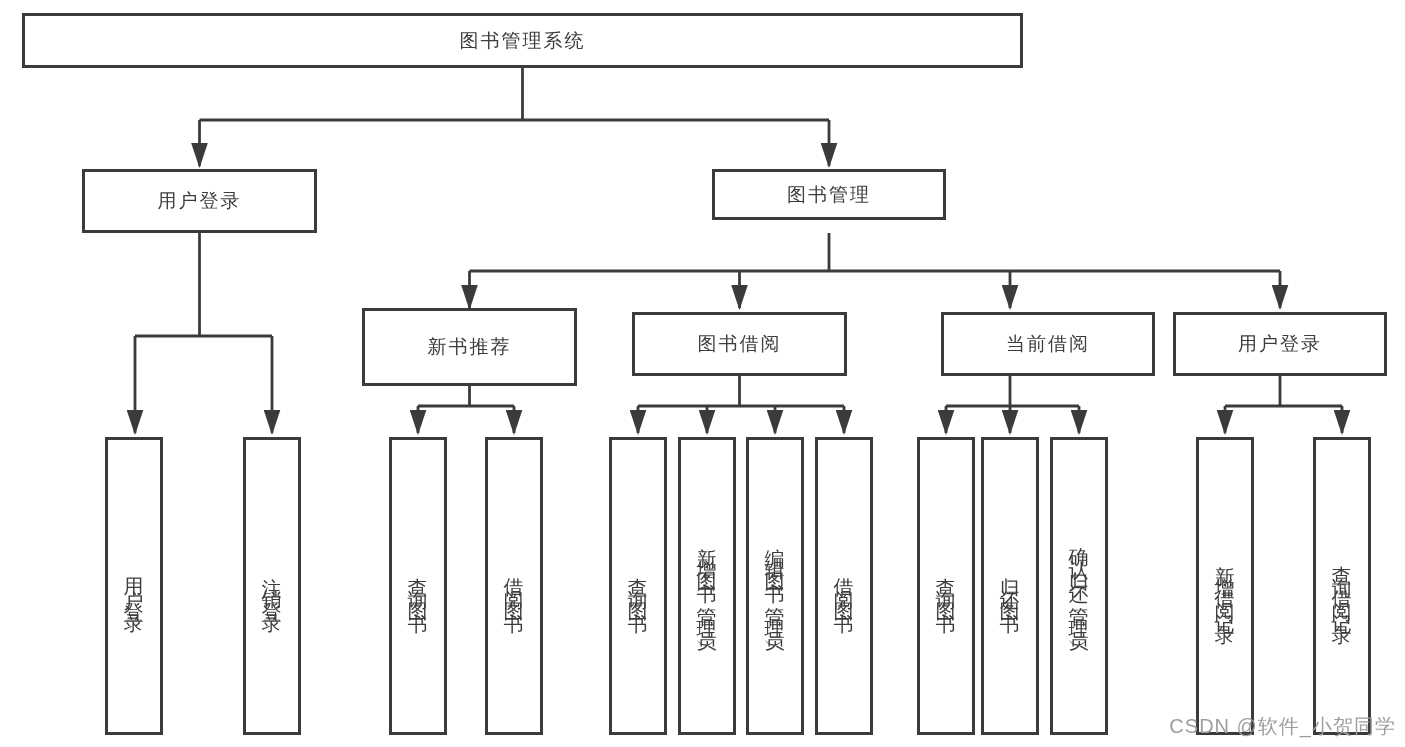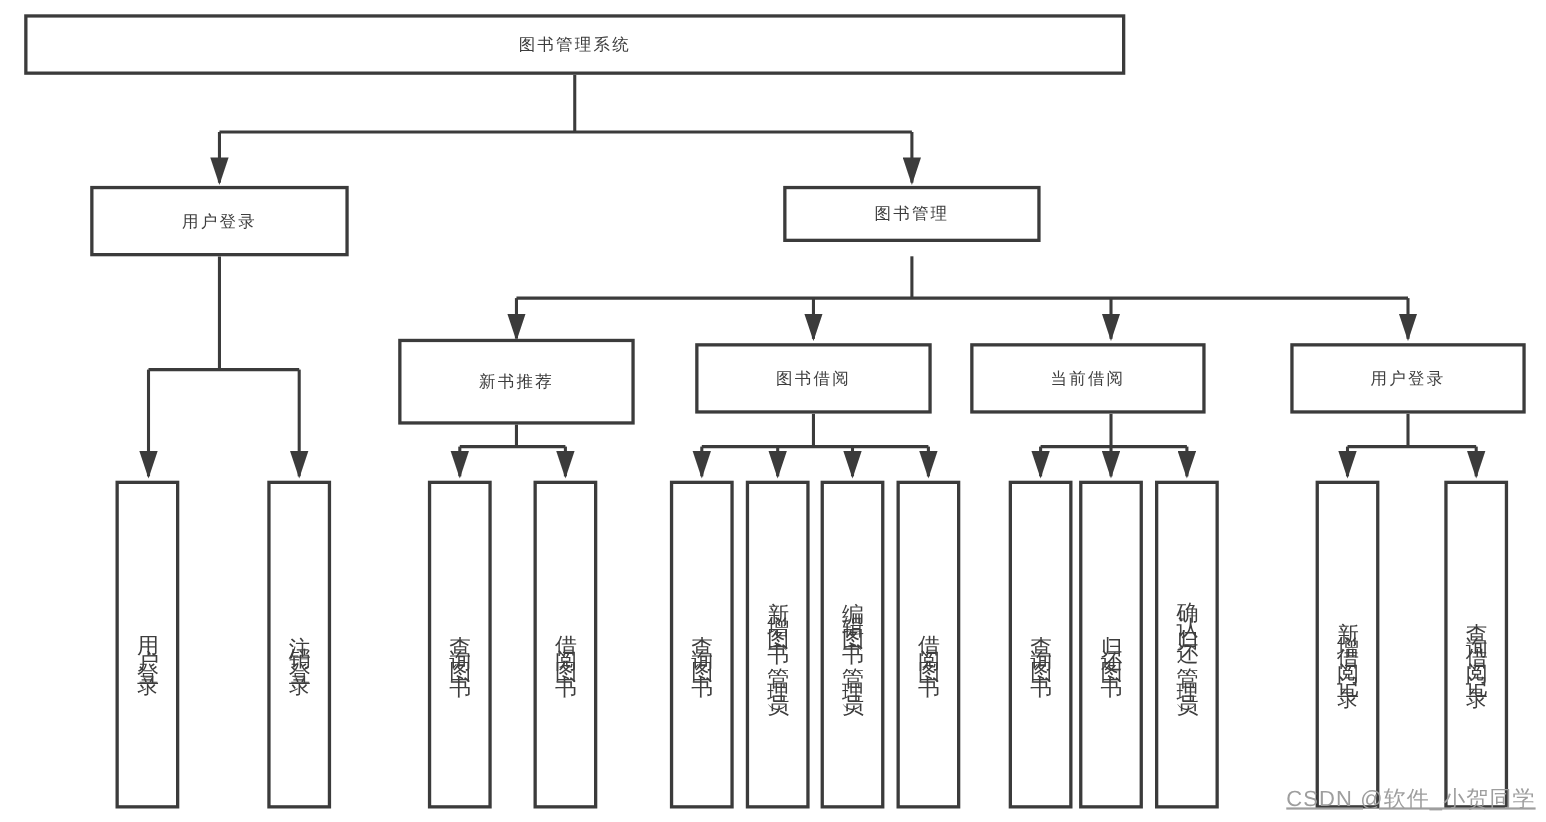--- a/index.html
+++ b/index.html
@@ -21,38 +21,37 @@
   #arw path{fill:var(--line);stroke:none;}
   .box{
     position:absolute;
     box-sizing:border-box;
     border:3px solid var(--line);
     background:#fff;
     color:var(--text);
     display:flex;align-items:center;justify-content:center;
     z-index:2;
   }
-  .box.h{font-size:15px;letter-spacing:2px;white-space:nowrap;text-align:right;}
+  .box.h{font-size:19px;letter-spacing:2px;white-space:nowrap;text-align:right;}
   .box.v{
     writing-mode:vertical-rl;
     text-orientation:mixed;
     font-size:20px;
     letter-spacing:12px;
     line-height:1.1;
     text-align:center;
   }
   .watermark{
     position:absolute;
     right:9px;bottom:7px;
     font-size:20px;
     letter-spacing:1px;
     color:var(--watermark);
     z-index:3;
     white-space:nowrap;
-    text-decoration:underline;
   }
 </style>
 </head>
 <body>
 
 <div class="canvas">
 
   <svg class="connectors" width="1405" height="747" viewBox="0 0 1405 747">
     <defs>
       <marker id="arw" viewBox="0 0 12 8" refX="11" refY="4" markerWidth="25" markerHeight="17" markerUnits="userSpaceOnUse" orient="auto">
@@ -115,21 +114,21 @@
     </g>
   </svg>
 
   <div class="box h" style="left:22px;top:13px;width:1001px;height:55px;">图书管理系统</div>
 
   <div class="box h" style="left:82px;top:169px;width:235px;height:64px;">用户登录</div>
   <div class="box h" style="left:712px;top:169px;width:234px;height:51px;">图书管理</div>
 
   <div class="box h" style="left:362px;top:296px;width:215px;height:78px;margin-top:12px;">新书推荐</div>
   <div class="box h" style="left:632px;top:312px;width:215px;height:64px;">图书借阅</div>
-  <div class="box h" style="left:882px;top:312px;width:214px;height:64px;">当前借阅</div>
+  <div class="box h" style="left:941px;top:312px;width:214px;height:64px;">当前借阅</div>
   <div class="box h" style="left:1173px;top:312px;width:214px;height:64px;">用户登录</div>
 
   <div class="box v" style="left:105px;top:437px;width:58px;height:298px;">用户登录</div>
   <div class="box v" style="left:243px;top:437px;width:58px;height:298px;">注销登录</div>
 
   <div class="box v" style="left:389px;top:437px;width:58px;height:298px;">查询图书</div>
   <div class="box v" style="left:485px;top:437px;width:58px;height:298px;">借阅图书</div>
 
   <div class="box v" style="left:609px;top:437px;width:58px;height:298px;">查询图书</div>
   <div class="box v" style="left:678px;top:437px;width:58px;height:298px;">新增图书（管理员）</div>

